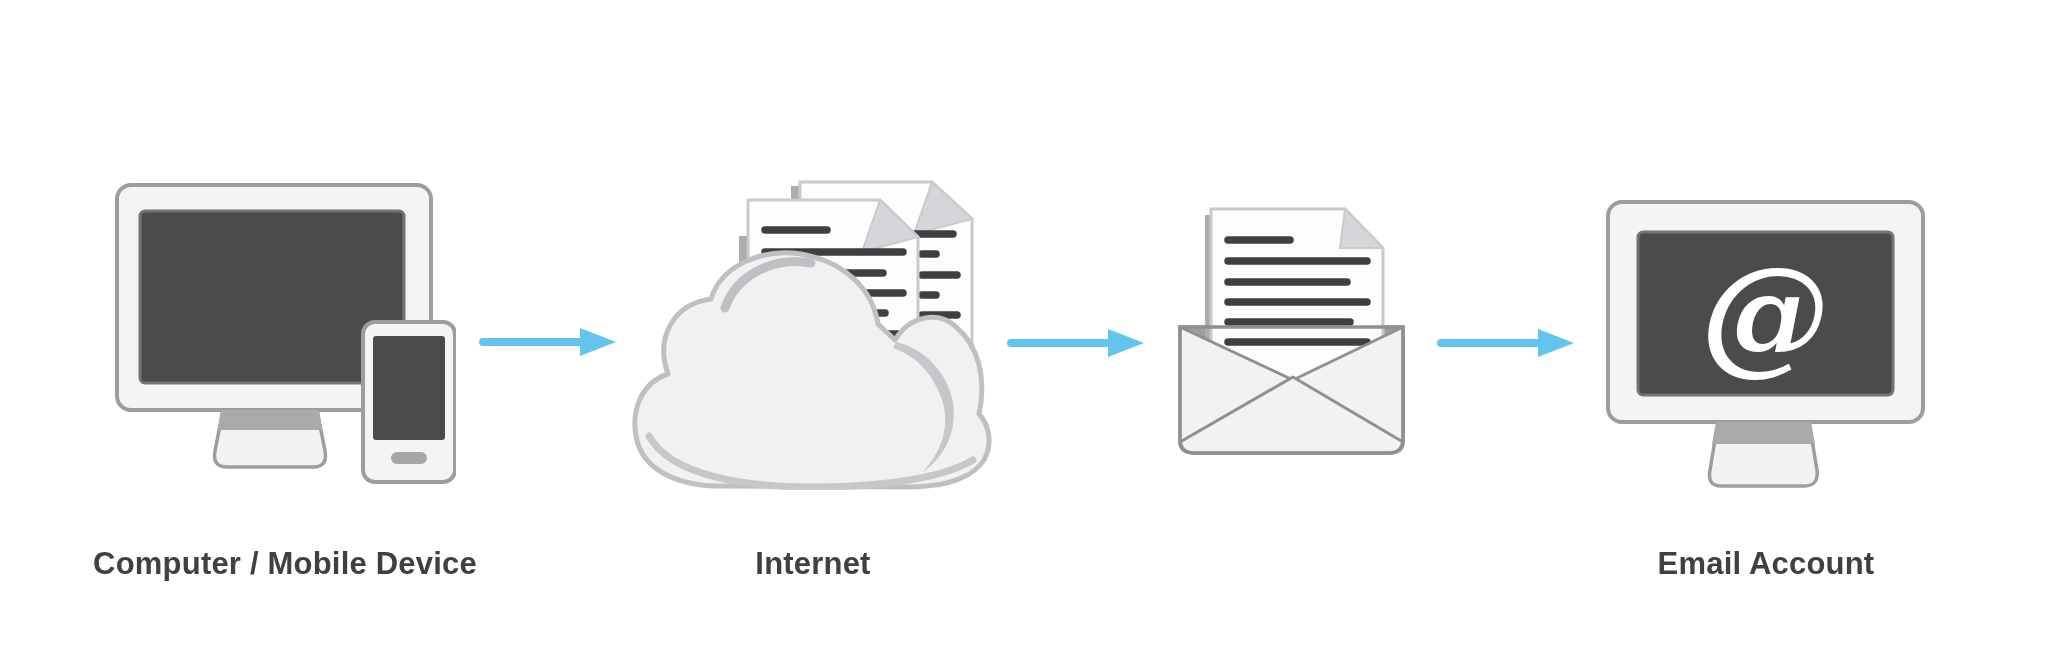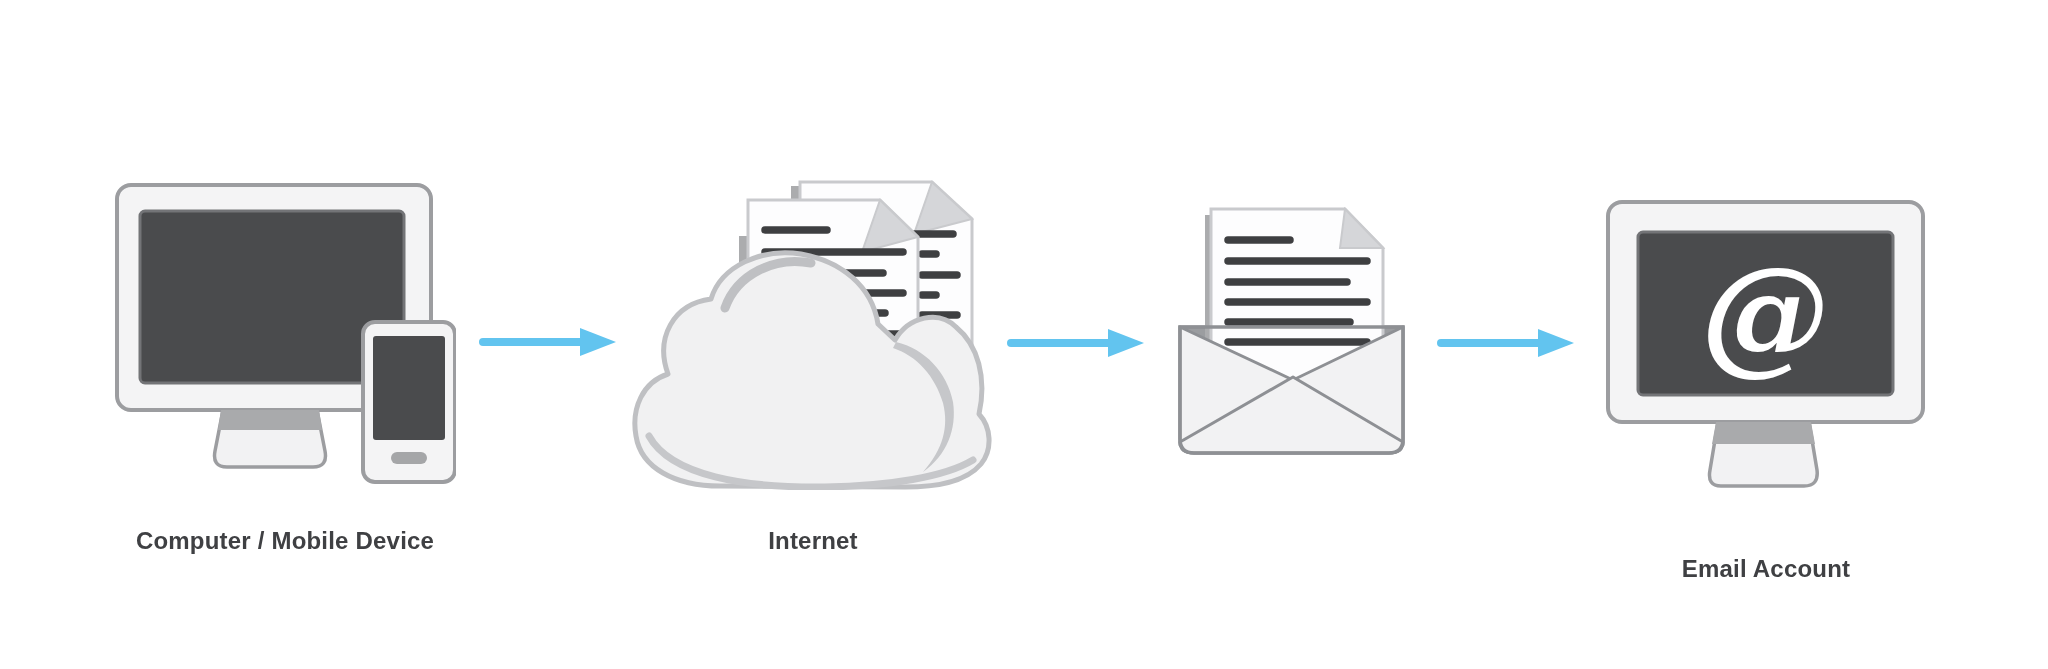--- a/index.html
+++ b/index.html
@@ -6,22 +6,22 @@
   body{
     width:2048px;height:669px;
     background:var(--background,#fff);
     font-family:"Liberation Sans", sans-serif;
     position:relative;overflow:hidden;
   }
   .canvas{position:absolute;left:0;top:0;width:2048px;height:669px;}
   .stage-icon{position:absolute;}
   .flow-arrow{position:absolute;}
   .stage-label{
-    position:absolute;top:527px;transform:translateX(-50%);
-    font-size:24px;font-weight:700;letter-spacing:.2px;
+    position:absolute;top:546px;transform:translateX(-50%);
+    font-size:31px;font-weight:700;letter-spacing:.2px;
     color:var(--label-text,#3f4043);white-space:nowrap;
   }
   svg{display:block;}
 </style>
 </head>
 <body>
 
 <div class="canvas">
 
   <div class="stage-icon" style="left:115px;top:183px;">
@@ -134,15 +134,15 @@
 
   <div class="stage-icon" style="left:1606px;top:200px;">
     <svg width="319" height="290" viewBox="0 0 319 290">
       <rect x="2" y="2" width="315" height="220" rx="14" style="fill:var(--device-fill);stroke:var(--device-border);stroke-width:4"></rect>
       <rect x="32" y="32" width="255" height="163" rx="5" style="fill:var(--screen-dark);stroke:var(--screen-border);stroke-width:3"></rect>
       <text x="159" y="113" text-anchor="middle" dominant-baseline="central" style="fill:#ffffff;font-family:'DejaVu Serif',serif;font-style:italic;font-weight:700;font-size:128px">@</text>
       <path d="M112 222 L203 222 L211 270 Q213 286 198 286 L115 286 Q101 286 104 270 Z" style="fill:var(--envelope-fill);stroke:var(--device-border);stroke-width:3.5"></path>
       <path d="M110 222 L205 222 L209 244 L106 244 Z" style="fill:var(--stand-band)"></path>
     </svg>
   </div>
-  <div class="stage-label" style="left:1766px;margin-top:28px;">Email Account</div>
+  <div class="stage-label" style="left:1766px;">Email Account</div>
 
 </div>
 
 </body></html>

